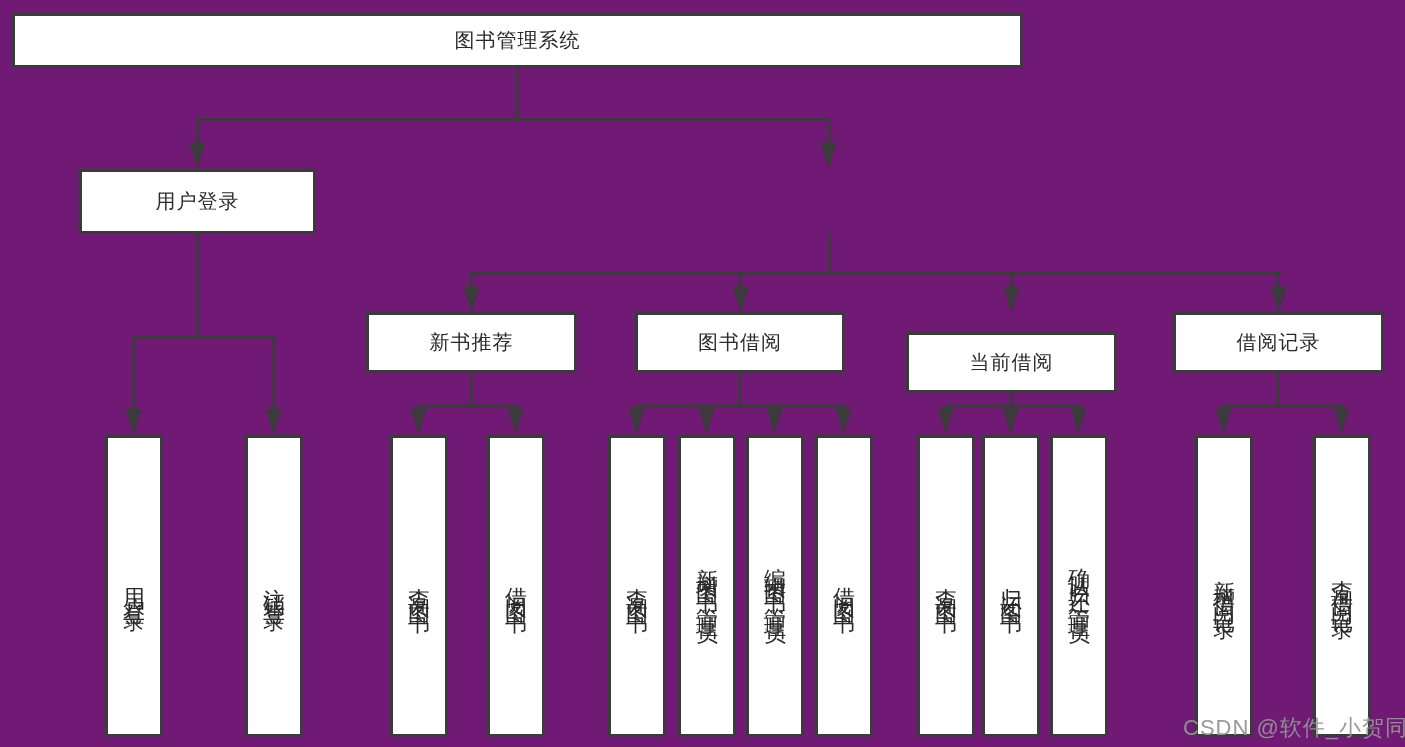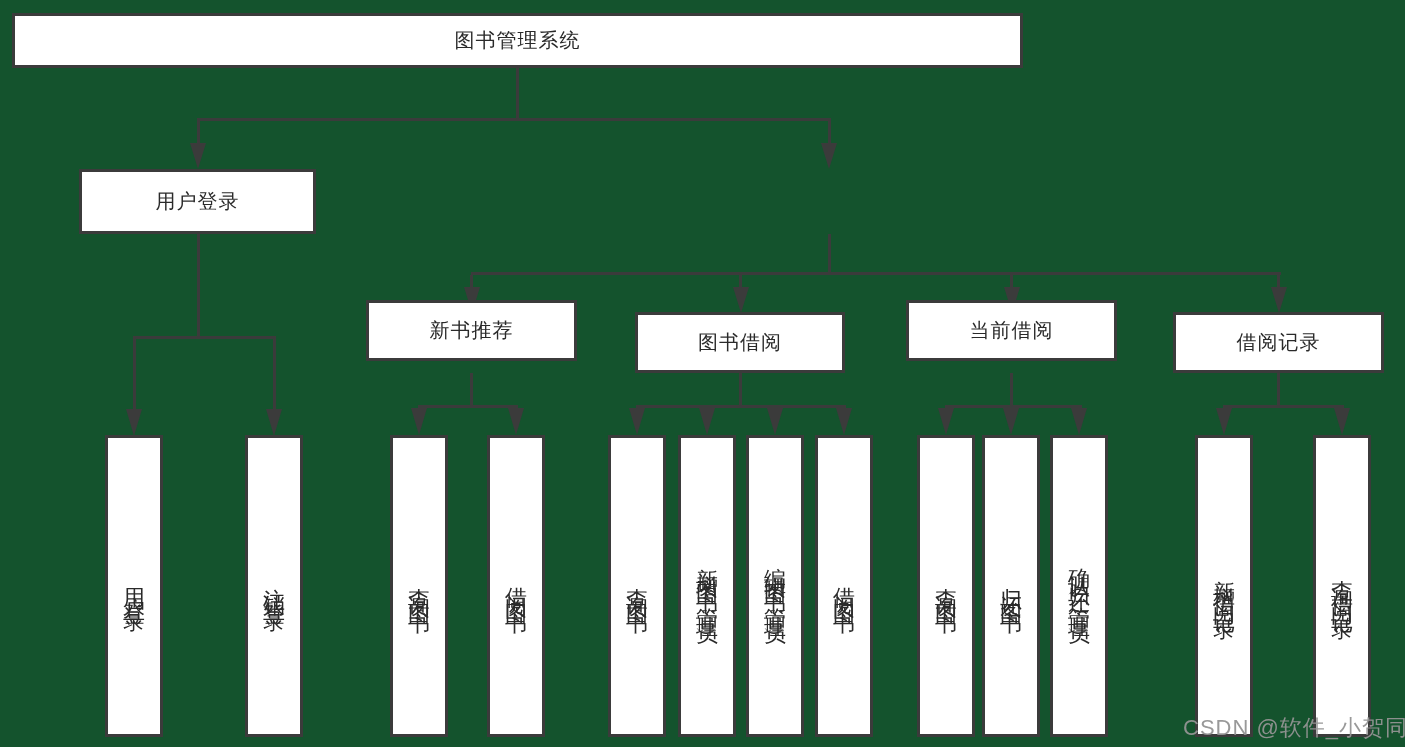--- a/index.html
+++ b/index.html
@@ -5,21 +5,21 @@
   * { box-sizing: border-box; margin: 0; padding: 0; }
   html, body { background: #ffffff; }
   body {
     font-family: "Liberation Sans", "DejaVu Sans", sans-serif;
     color: #2a2a2a;
   }
   #stage {
     position: relative;
     width: 1405px;
     height: 747px;
-    background: #14532d;
+    background: #701a75;
     overflow: hidden;
   }
   
   .box {
     position: absolute;
     border: 3px solid #3b3b3b;
     background: #ffffff;
     display: flex;
     align-items: center;
     justify-content: center;
@@ -48,23 +48,23 @@
     position: absolute; width: 0; height: 0; z-index: 1;
     border-left: 8px solid transparent;
     border-right: 8px solid transparent;
     border-top: 26px solid #3b3b3b;
   }
   .ah-leaf { top: 408px; border-top-width: 27px; }
   
   #b-root { left: 12px;  top: 13px;  width: 1011px; height: 55px; }
   #b-l2-0 { left: 79px;  top: 169px; width: 237px;  height: 65px; }
   #b-l2-1 { left: 720px; top: 169px; width: 218px;  height: 65px; }
-  #b-l3-0 { left: 366px;  top: 300px; width: 211px; height: 61px; }
+  #b-l3-0 { left: 366px;  top: 312px; width: 211px; height: 61px; }
   #b-l3-1 { left: 635px;  top: 312px; width: 210px; height: 61px; text-align: right; }
-  #b-l3-2 { left: 906px;  top: 300px; width: 211px; height: 61px; }
+  #b-l3-2 { left: 906px;  top: 332px; width: 211px; height: 61px; }
   #b-l3-3 { left: 1173px; top: 312px; width: 211px; height: 61px; }
   #b-leaf-0  { left: 105px; }
   #b-leaf-1  { left: 245px; }
   #b-leaf-2  { left: 390px; }
   #b-leaf-3  { left: 487px; }
   #b-leaf-4  { left: 608px; }
   #b-leaf-5  { left: 678px; }
   #b-leaf-6  { left: 746px; }
   #b-leaf-7  { left: 815px; }
   #b-leaf-8  { left: 917px; }

